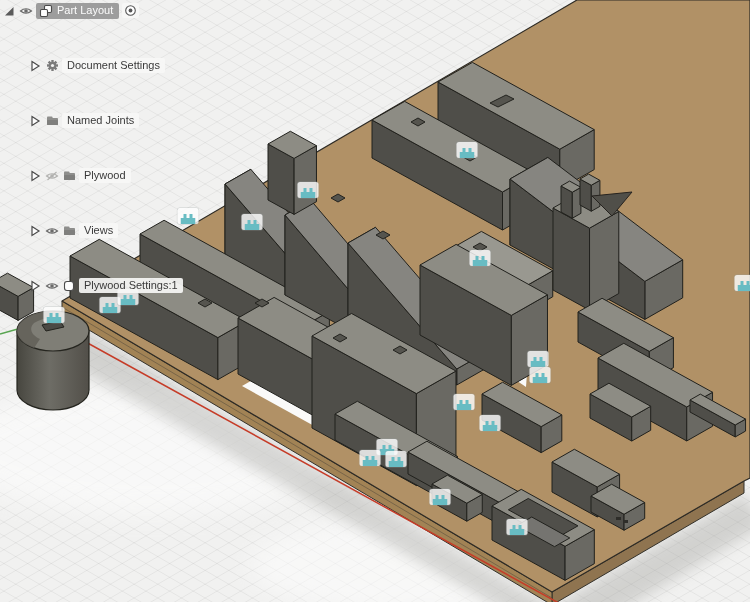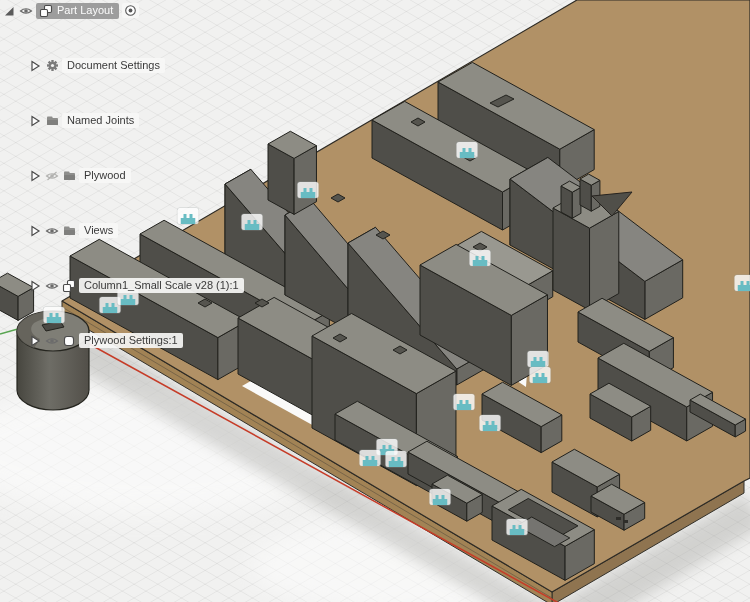--- a/index.html
+++ b/index.html
@@ -613,39 +613,19 @@
           </svg>
         </span>
         <span class="icn">
           <svg width="14" height="14">
             <path d="M1.5,7 Q7,2.5 12.5,7 Q7,11.5 1.5,7 Z" fill="none" stroke="#6b6b6b" stroke-width="1.2"></path>
             <circle cx="7" cy="7" r="1.8" fill="#6b6b6b"></circle>
           </svg>
         </span>
         <span class="icn">
           <svg width="14" height="14">
-            <rect x="5.5" y="1.5" width="7" height="7" rx="1.2" fill="#fdfdfd" stroke="#4a4a4a" stroke-width="1.1"></rect>
-            <rect x="1.5" y="5.5" width="7" height="7" rx="1.2" fill="#fdfdfd" stroke="#4a4a4a" stroke-width="1.1"></rect>
-          </svg>
-        </span>
-        <span class="chip">Column1_Small Scale v28 (1):1</span>
-      </div>
-      <div class="row child">
-        <span class="icn">
-          <svg width="12" height="12">
-            <path d="M3,1.5 L10,6 L3,10.5 Z" fill="#fcfcfc" stroke="#4a4a4a" stroke-width="1.2"></path>
-          </svg>
-        </span>
-        <span class="icn">
-          <svg width="14" height="14">
-            <path d="M1.5,7 Q7,2.5 12.5,7 Q7,11.5 1.5,7 Z" fill="none" stroke="#6b6b6b" stroke-width="1.2"></path>
-            <circle cx="7" cy="7" r="1.8" fill="#6b6b6b"></circle>
-          </svg>
-        </span>
-        <span class="icn">
-          <svg width="14" height="14">
             <rect x="2.5" y="2.5" width="9" height="9" rx="2.5" fill="#fdfdfd" stroke="#4a4a4a" stroke-width="1.1"></rect>
           </svg>
         </span>
         <span class="chip">Plywood Settings:1</span>
       </div>
     </div>
 </div>
 
 </body></html>

